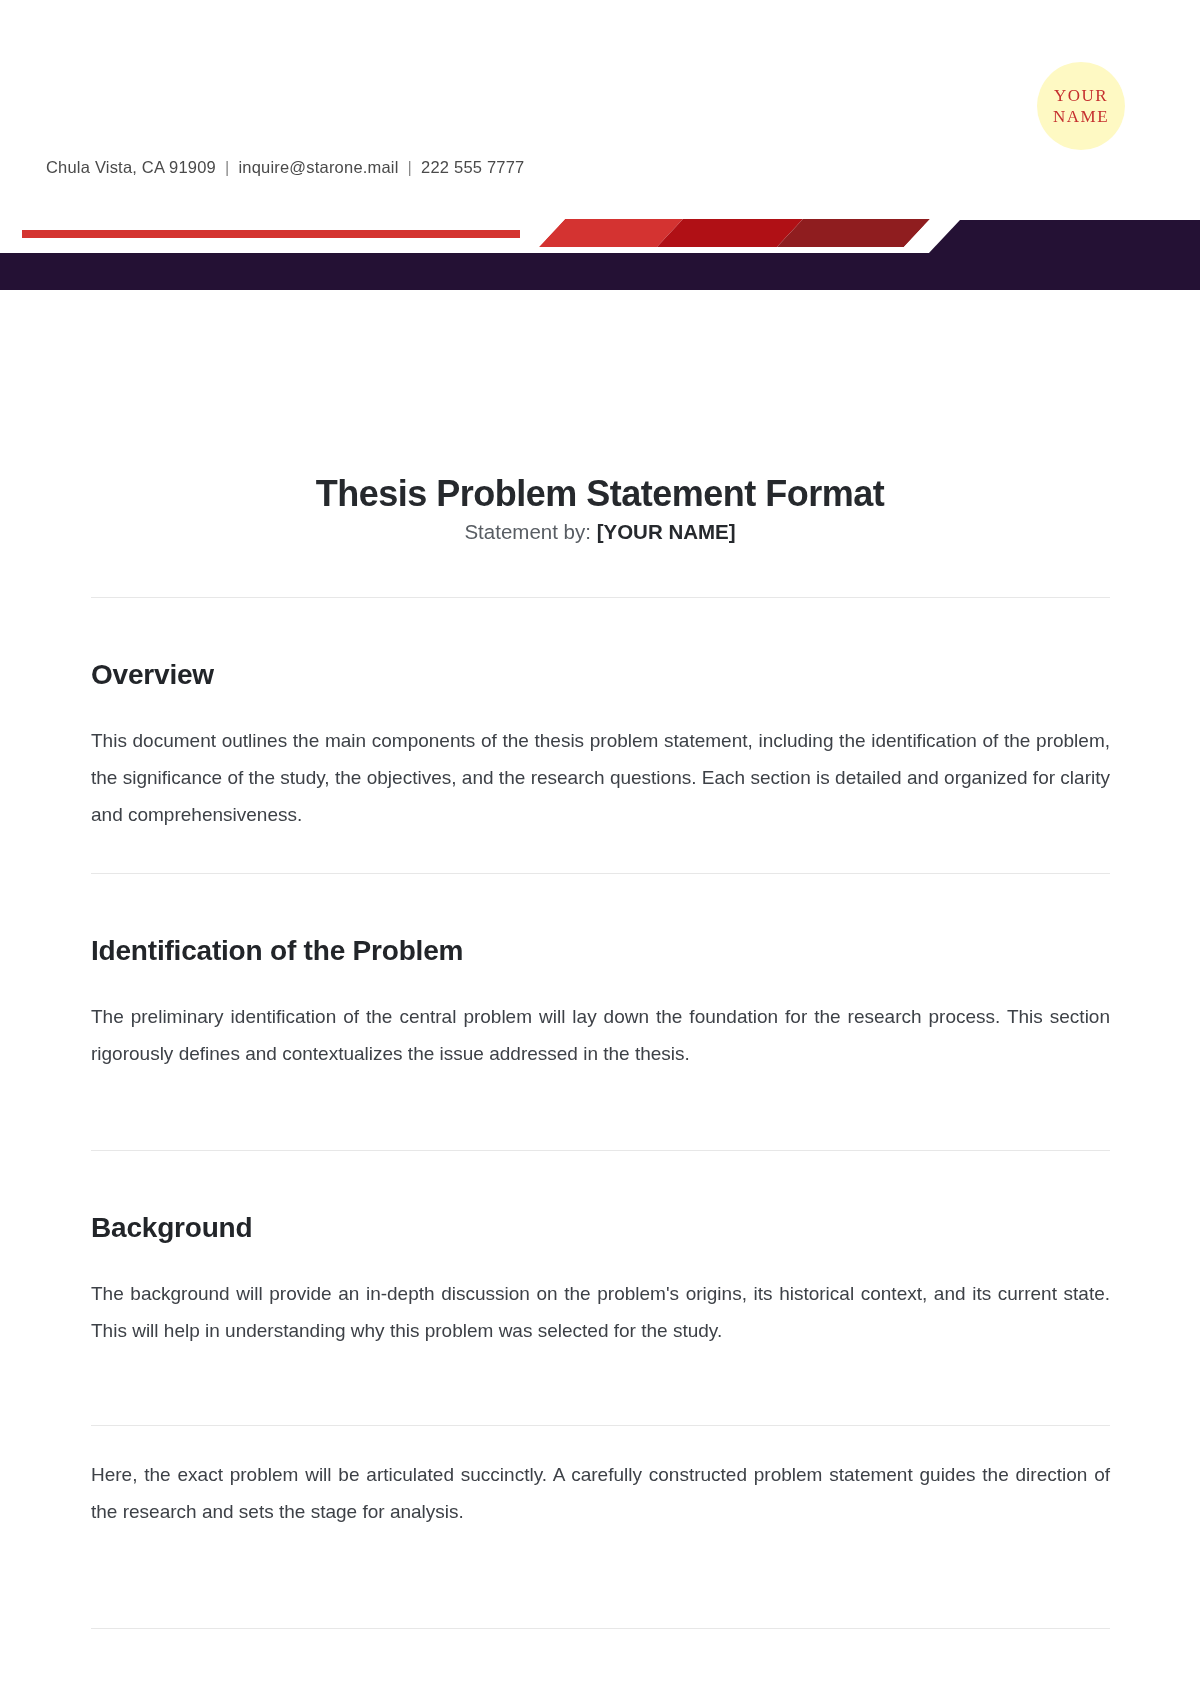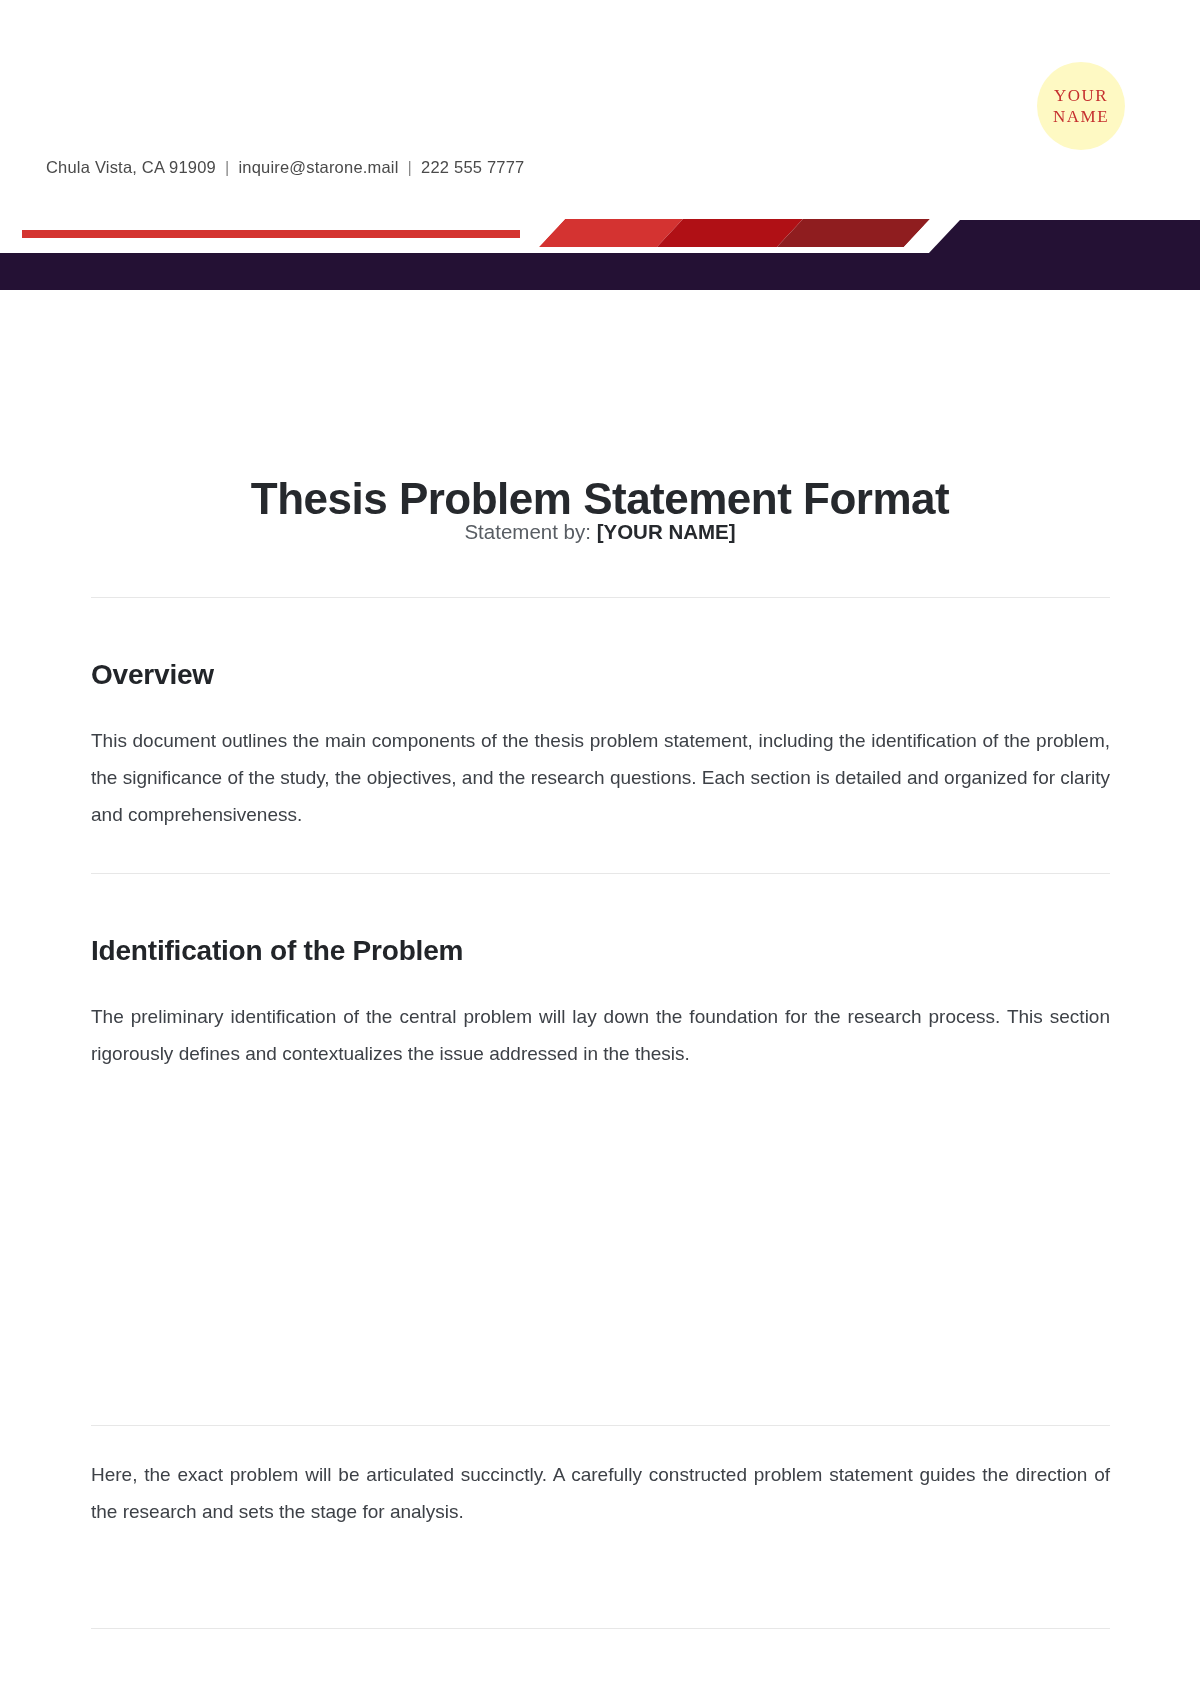--- a/index.html
+++ b/index.html
@@ -49,21 +49,21 @@
   }
   .navy-band{
     position:absolute;left:0;top:253px;width:1200px;height:37px;
     background:#241134;
   }
 
   
   .doc-title{
     position:absolute;left:0;top:448px;width:1200px;
     text-align:center;
-    font-size:44px;line-height:44px;font-weight:700;color:#26292d;
+    font-size:36px;line-height:44px;font-weight:700;color:#26292d;
     letter-spacing:-0.5px;
   }
   .prepared-line{
     position:absolute;left:0;top:520px;width:1200px;
     text-align:center;font-size:20.5px;line-height:24px;color:#585d63;
   }
   .prepared-line b{color:#26292d;font-weight:700;margin-top:12px;}
 
   
   .section{
@@ -126,20 +126,24 @@
   <div class="section sec-identification">
     <h2>Identification of the Problem</h2>
     <p>The preliminary identification of the central problem will lay down the foundation for the research process. This section rigorously defines and contextualizes the issue addressed in the thesis.</p>
   </div>
 
   <div class="section sec-overview">
     <h2>Overview</h2>
     <p>This document outlines the main components of the thesis problem statement, including the identification of the problem, the significance of the study, the objectives, and the research questions. Each section is detailed and organized for clarity and comprehensiveness.</p>
   </div>
 
+  <div class="section sec-background">
+    <h2>Background</h2>
+    <p>The background will provide an in-depth discussion on the problem's origins, its historical context, and its current state. This will help in understanding why this problem was selected for the study.</p>
+  </div>
 
   <div class="section sub sec-problem">
     <p>Here, the exact problem will be articulated succinctly. A carefully constructed problem statement guides the direction of the research and sets the stage for analysis.</p>
   </div>
 
   <div class="final-divider"></div>
 
 </div>
 
 </body></html>

